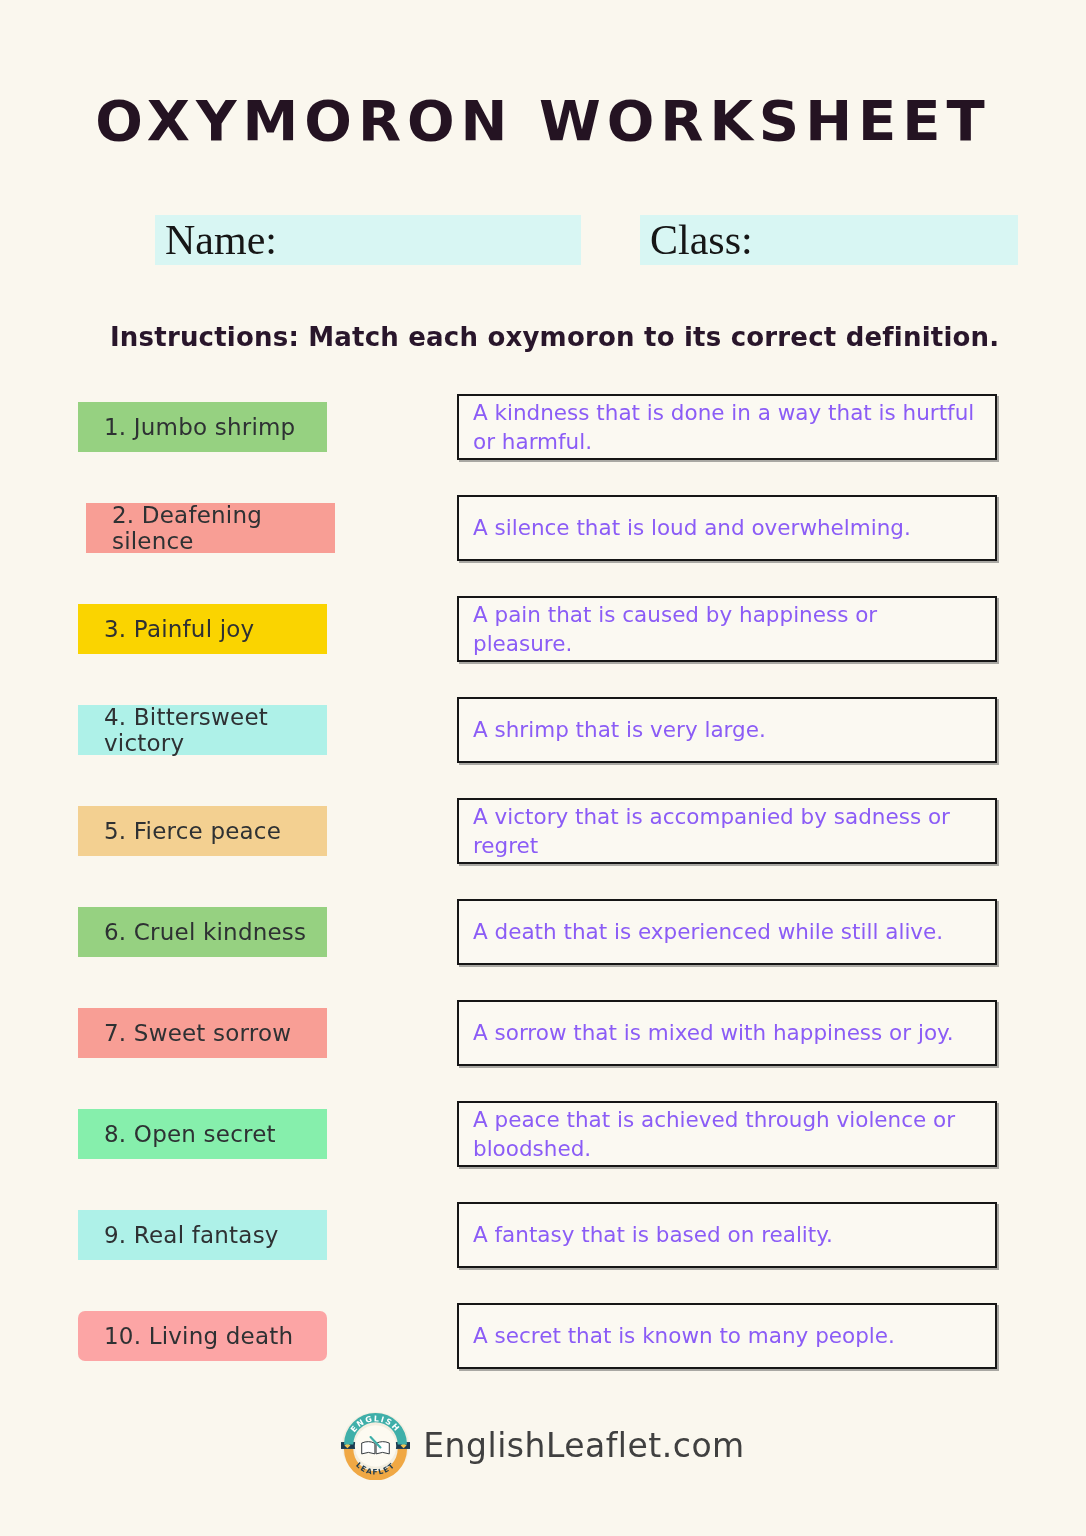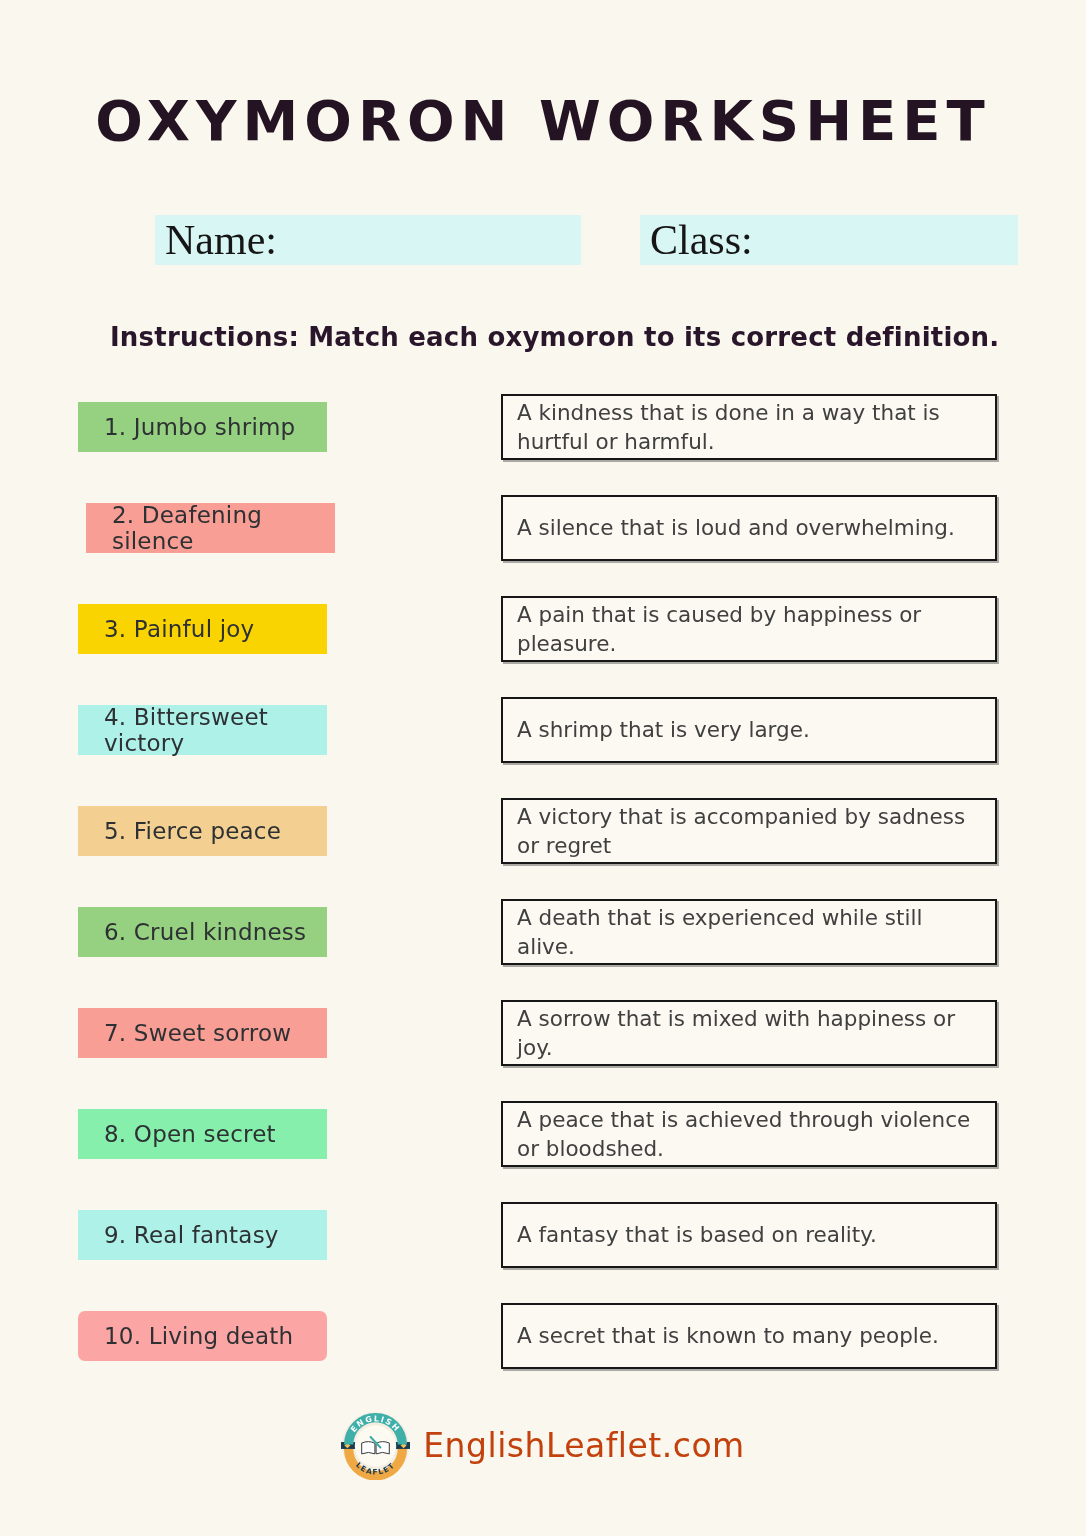--- a/index.html
+++ b/index.html
@@ -74,46 +74,46 @@
     height: 50px;
     display: flex;
     align-items: center;
     padding-left: 26px;
     font-size: 23px;
     font-weight: 500;
     color: #2e3133;
     letter-spacing: 0.2px;
   }
   .def-box {
-    width: 496px;
+    width: 540px;
     height: 66px;
     background: #fbf9f2;
     border: 2px solid #161616;
     box-shadow: 2px 2px 0 rgba(70,70,70,0.45);
     display: flex;
     align-items: center;
     padding: 4px 14px;
     font-size: 21.5px;
     line-height: 1.36;
-    color: #404040;
+    color: #8b5cf6;
     font-weight: 500;
   }
 
   .footer {
     margin-top: 42px;
     display: flex;
     align-items: center;
     justify-content: center;
     gap: 13px;
     padding-bottom: 48px;
   }
   .logo-badge { width: 69px; height: 69px; display: block; }
   .site-name {
     font-size: 33px;
-    color: #c2410c;
+    color: #404040;
     letter-spacing: 0.5px;
     font-family: "DejaVu Sans", sans-serif;
   }
 </style>
 </head>
 <body>
 
 <div class="page" style="background-color: rgb(250, 247, 238);">
 
   <h1 class="title" style="color: rgb(36, 19, 34);">OXYMORON WORKSHEET</h1>

